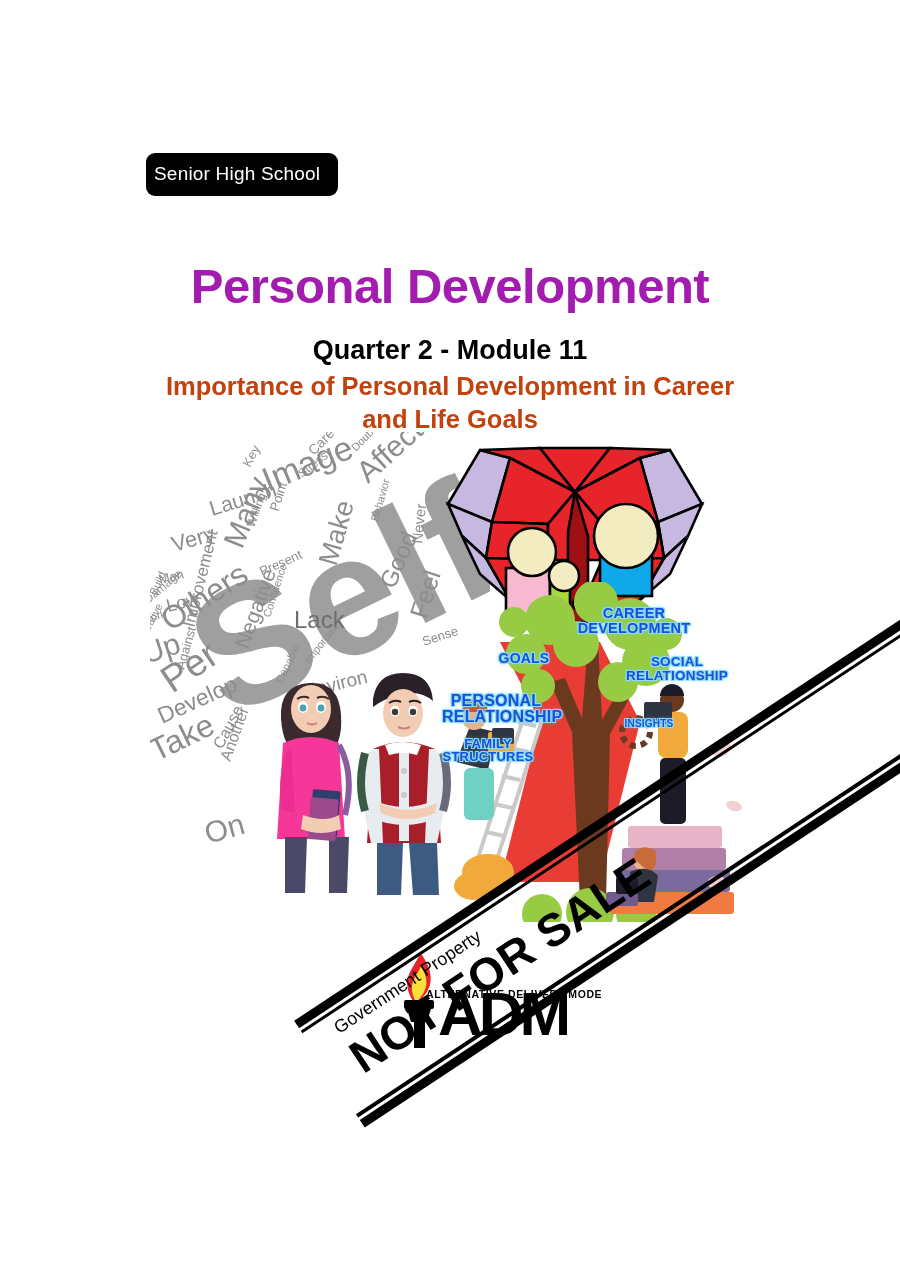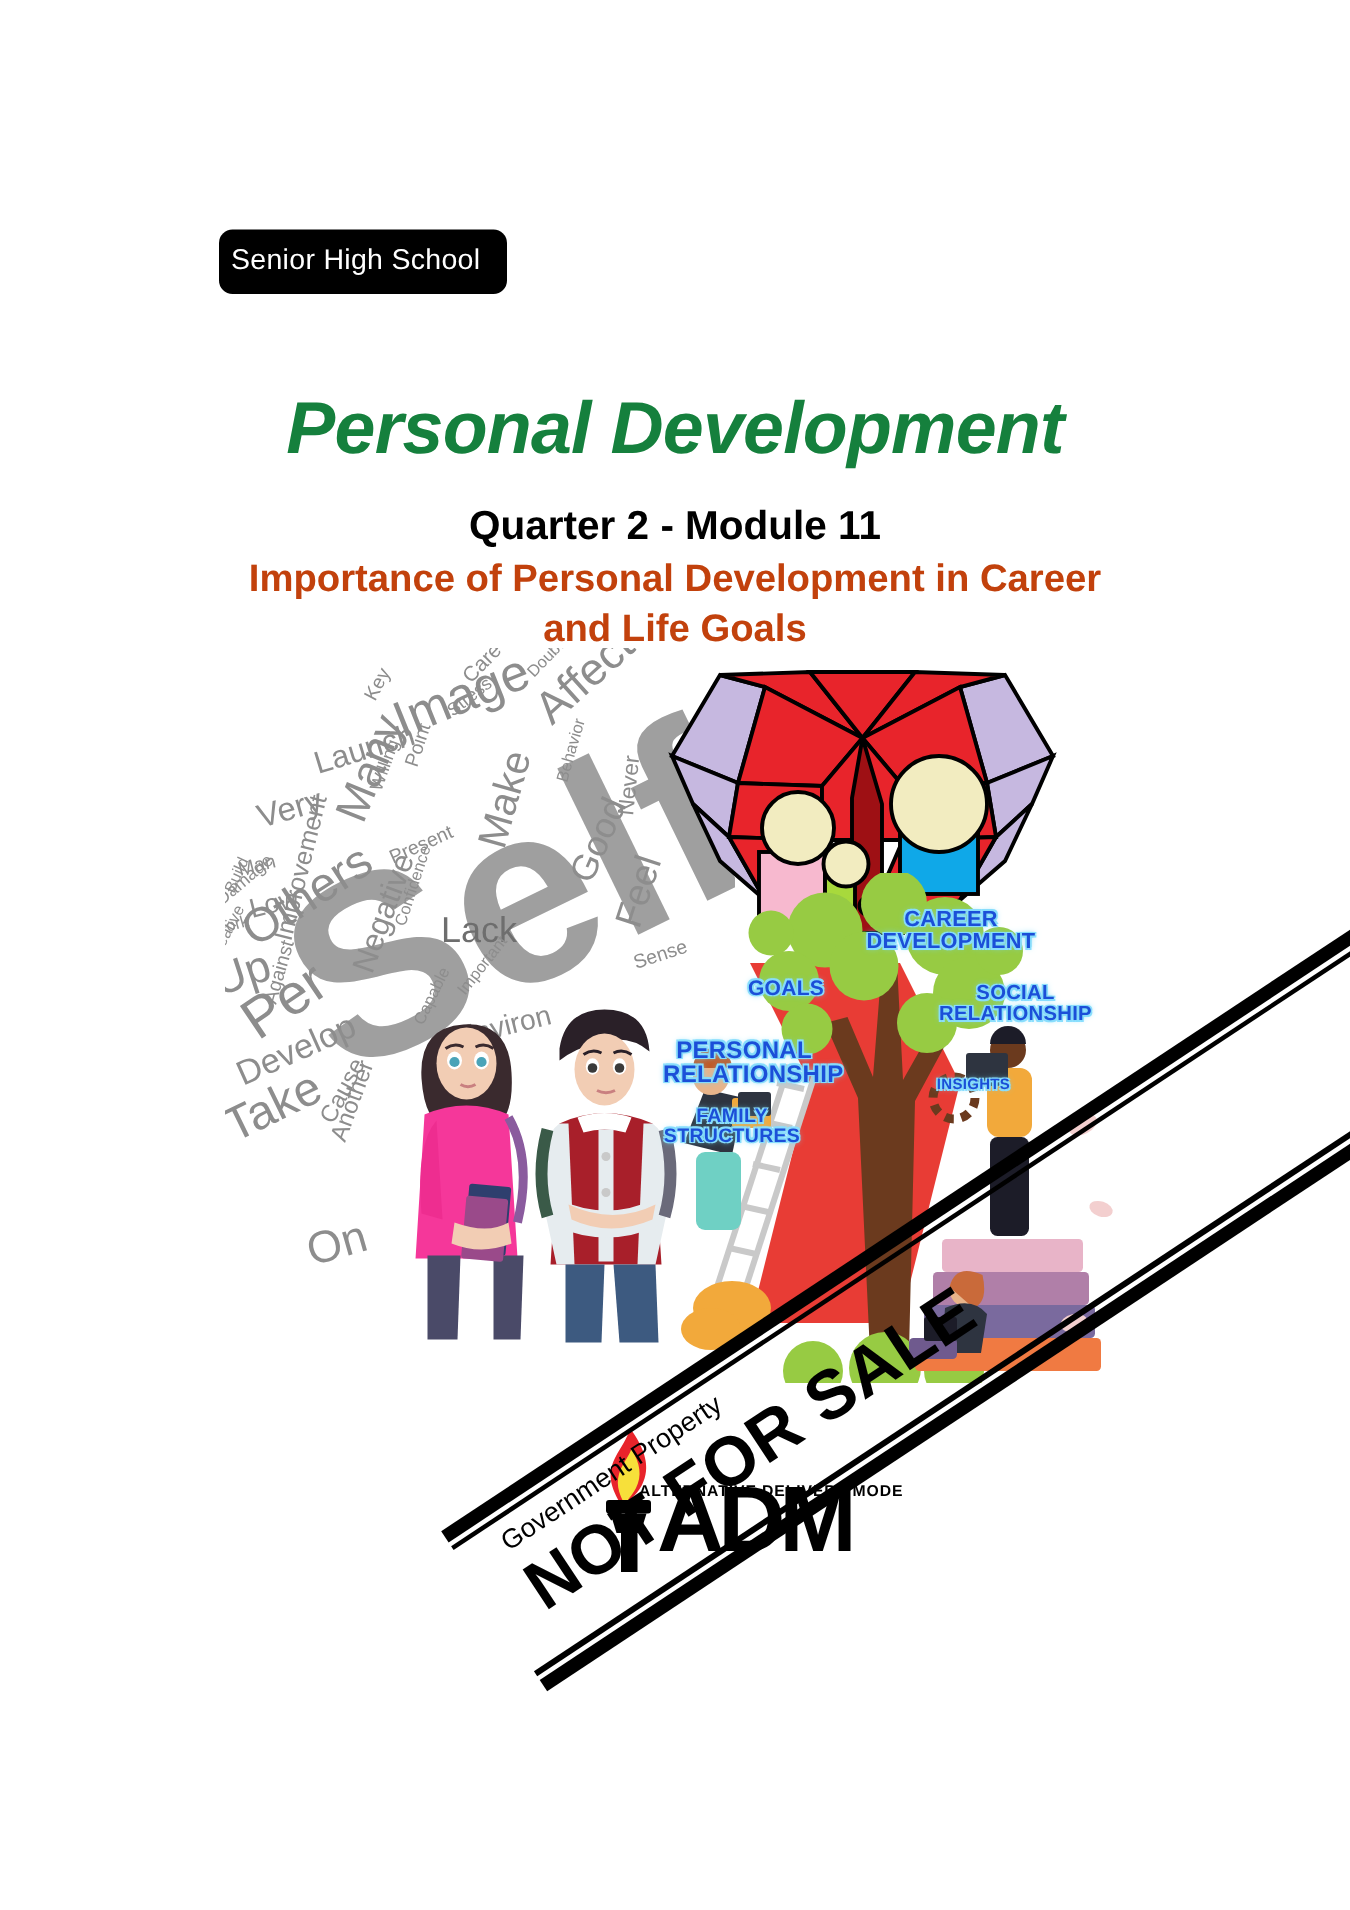--- a/index.html
+++ b/index.html
@@ -73,24 +73,23 @@
 
   
   .title-block {
     position:absolute;
     top:258px; left:0; width:900px;
     text-align:center;
   }
   .main-title {
     font-size:49px;
     font-weight:bold;
-    color:#15803d;
+    color:#a21caf;
     letter-spacing:-0.5px;
     line-height:56px;
-    font-style:italic;
   }
   .sub-title {
     font-size:27px;
     font-weight:bold;
     color:#000000;
     margin-top:20px;
     line-height:32px;
   }
   .sub-title2 {
     font-size:25.5px;

